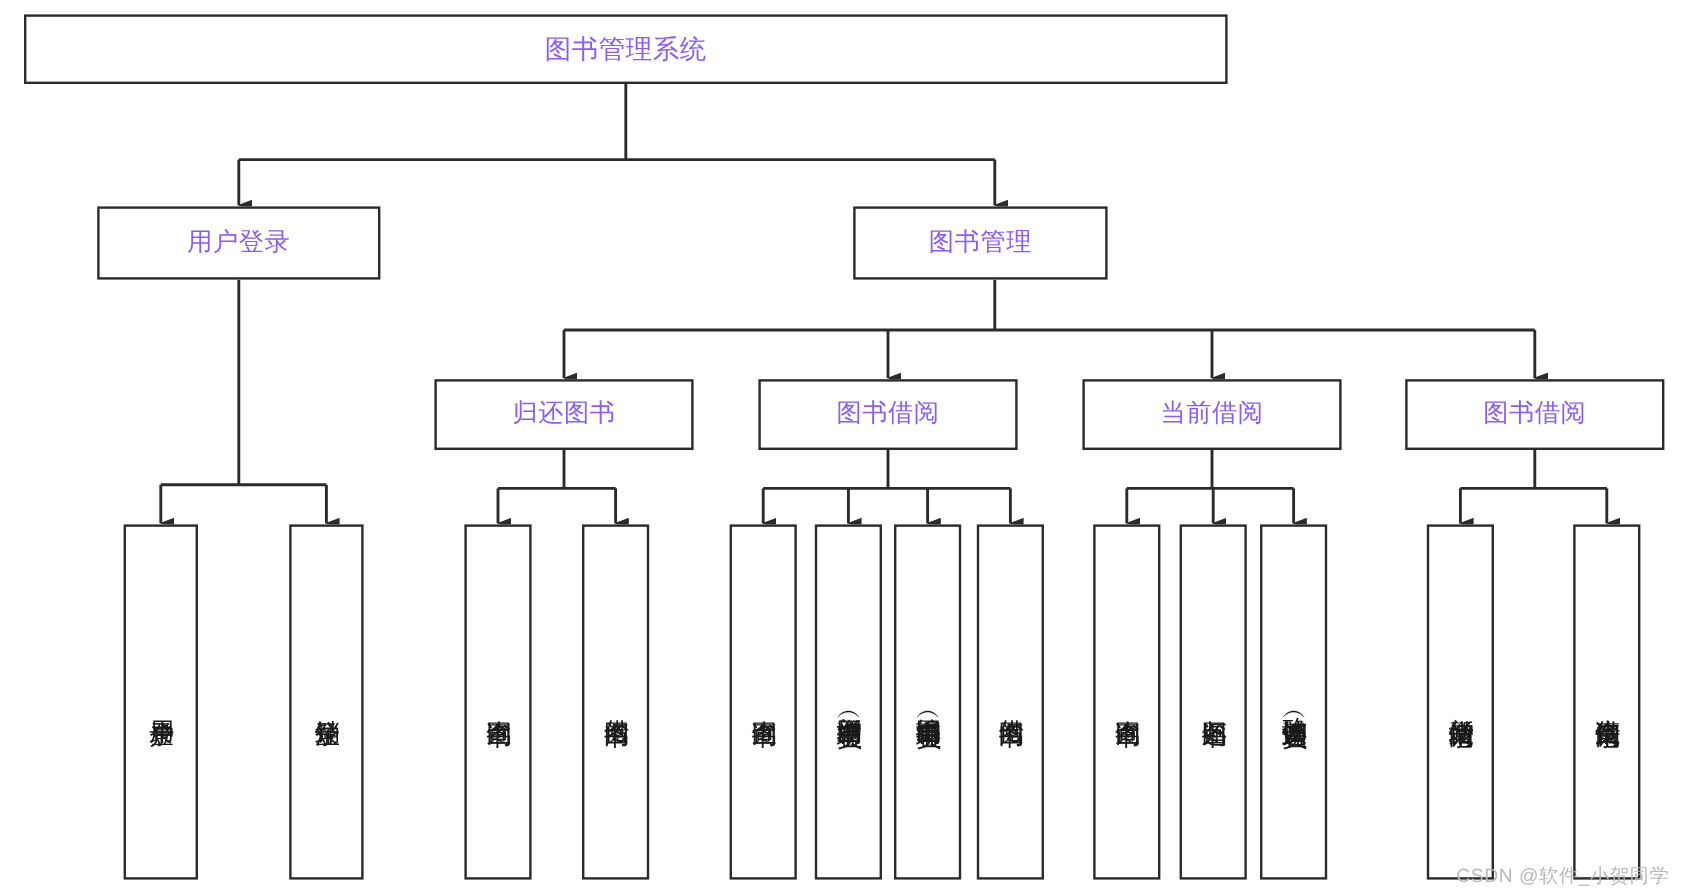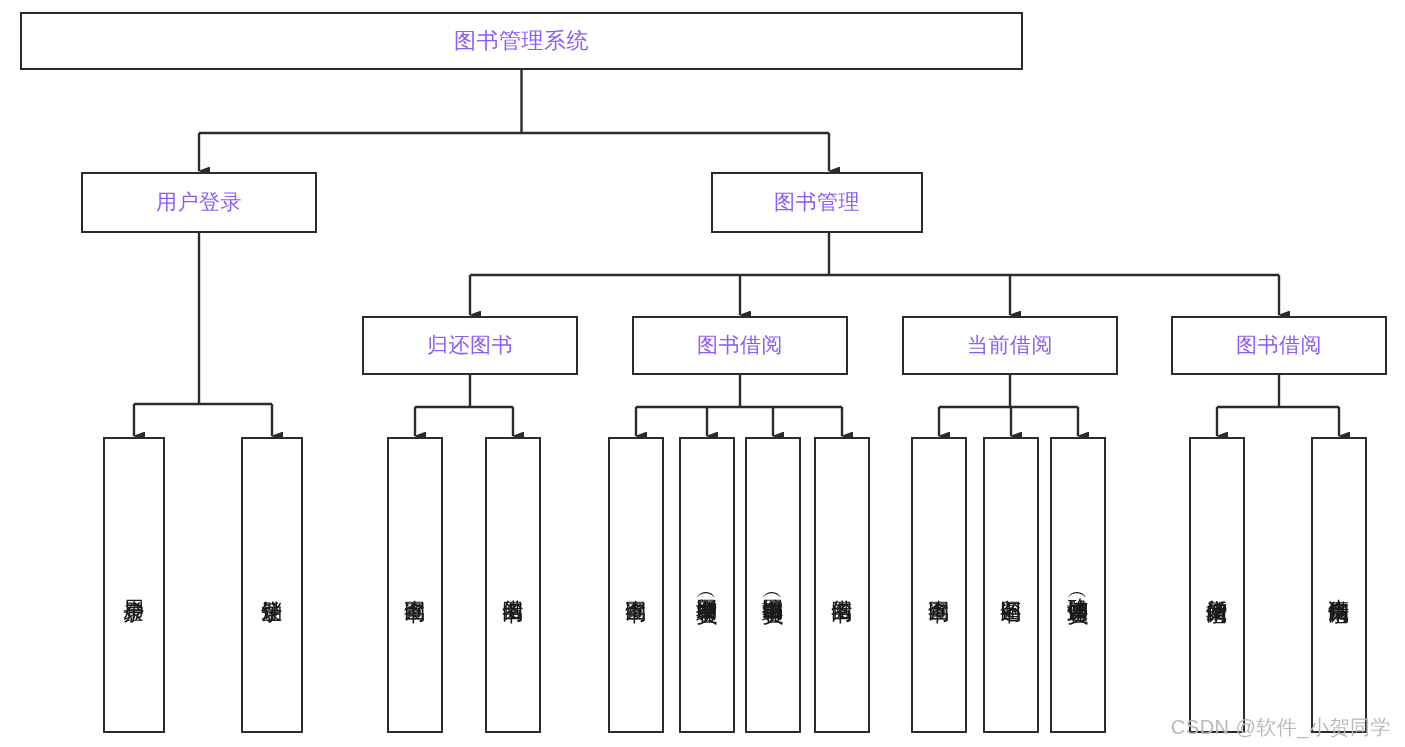--- a/index.html
+++ b/index.html
@@ -55,21 +55,21 @@
     white-space: nowrap;
     text-align: center;
   }
   .title-label {
     font-size: 22px;
   }
   .watermark {
     position: absolute;
     right: 14px;
     bottom: 6px;
-    font-size: 20px;
+    font-size: 16px;
     color: #b9b9b9;
     letter-spacing: 0.5px;
     white-space: nowrap;
     pointer-events: none;
   }
 </style>
 </head>
 <body>
 
 <div id="diagram-root">

